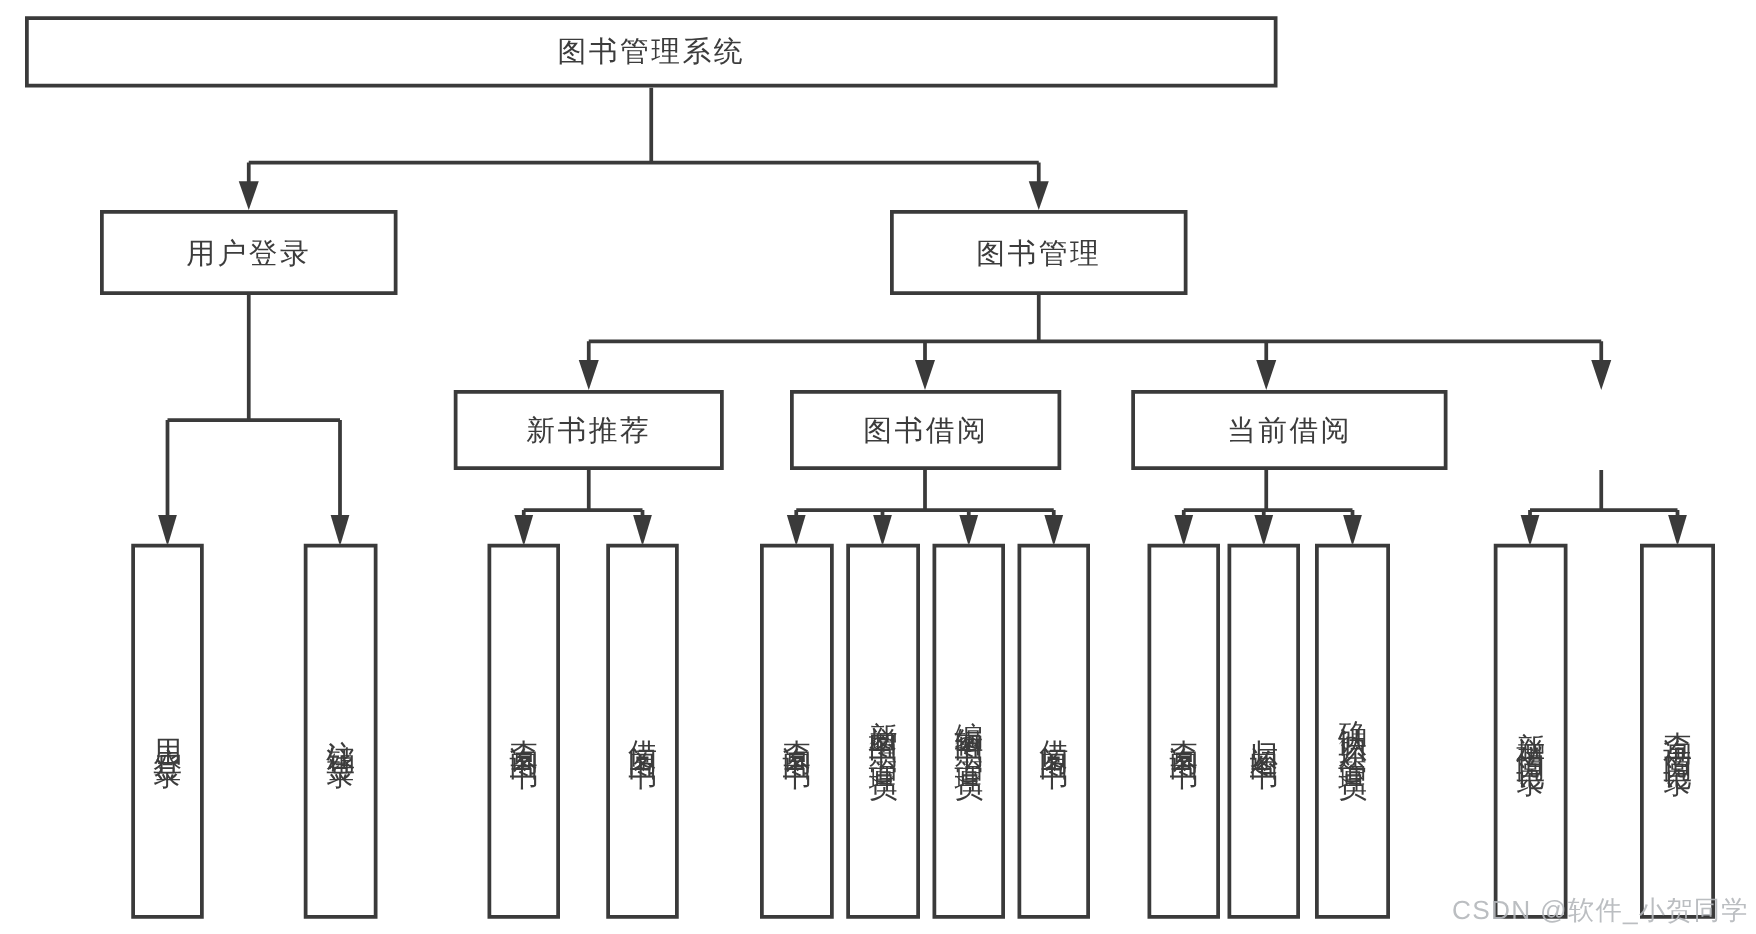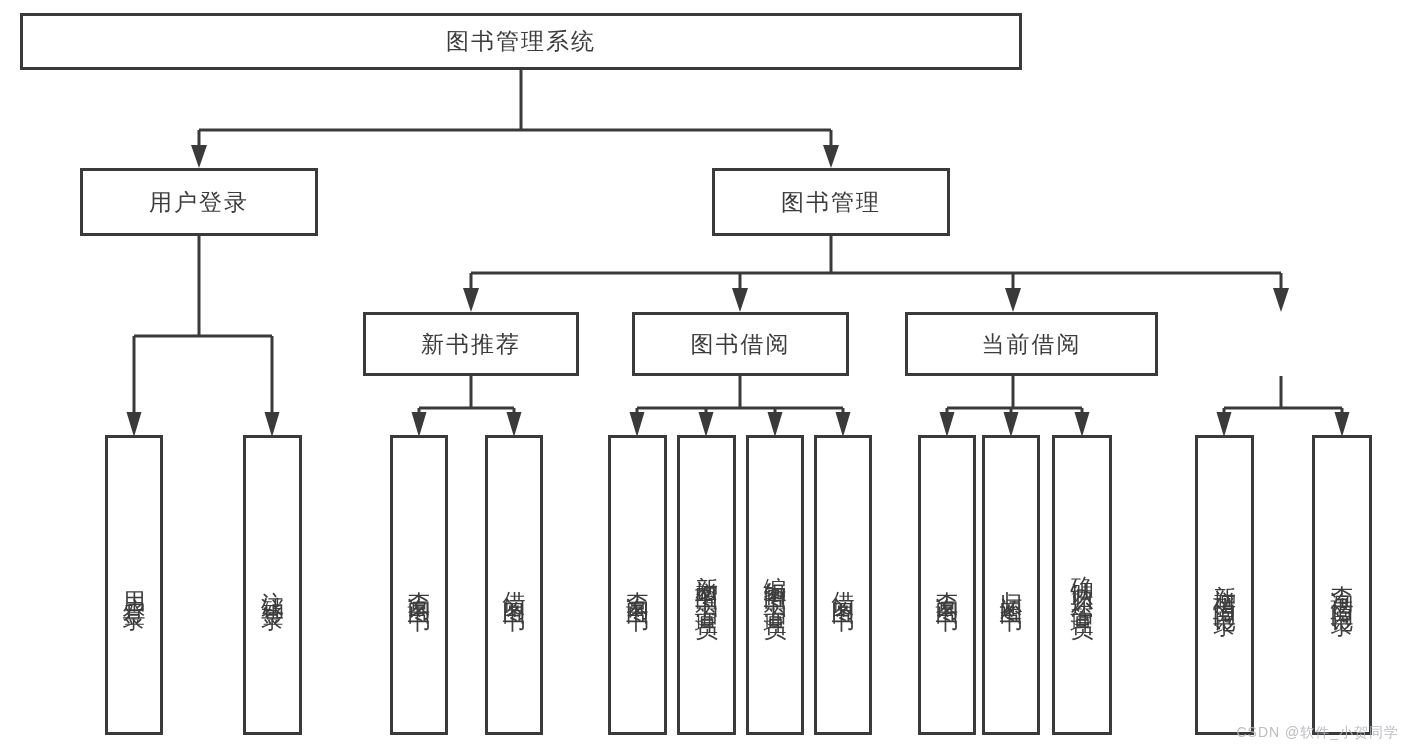--- a/index.html
+++ b/index.html
@@ -40,21 +40,21 @@
   svg.connectors {
     position: absolute;
     left: 0; top: 0;
     width: 1405px; height: 747px;
     pointer-events: none;
   }
   .watermark {
     position: absolute;
     right: 6px;
     bottom: 5px;
-    font-size: 14px;
+    font-size: 21px;
     letter-spacing: 1px;
     color: #b4b7bb;
     opacity: 0.9;
     white-space: nowrap;
   }
 </style>
 </head>
 <body>
 
 <div class="canvas">

